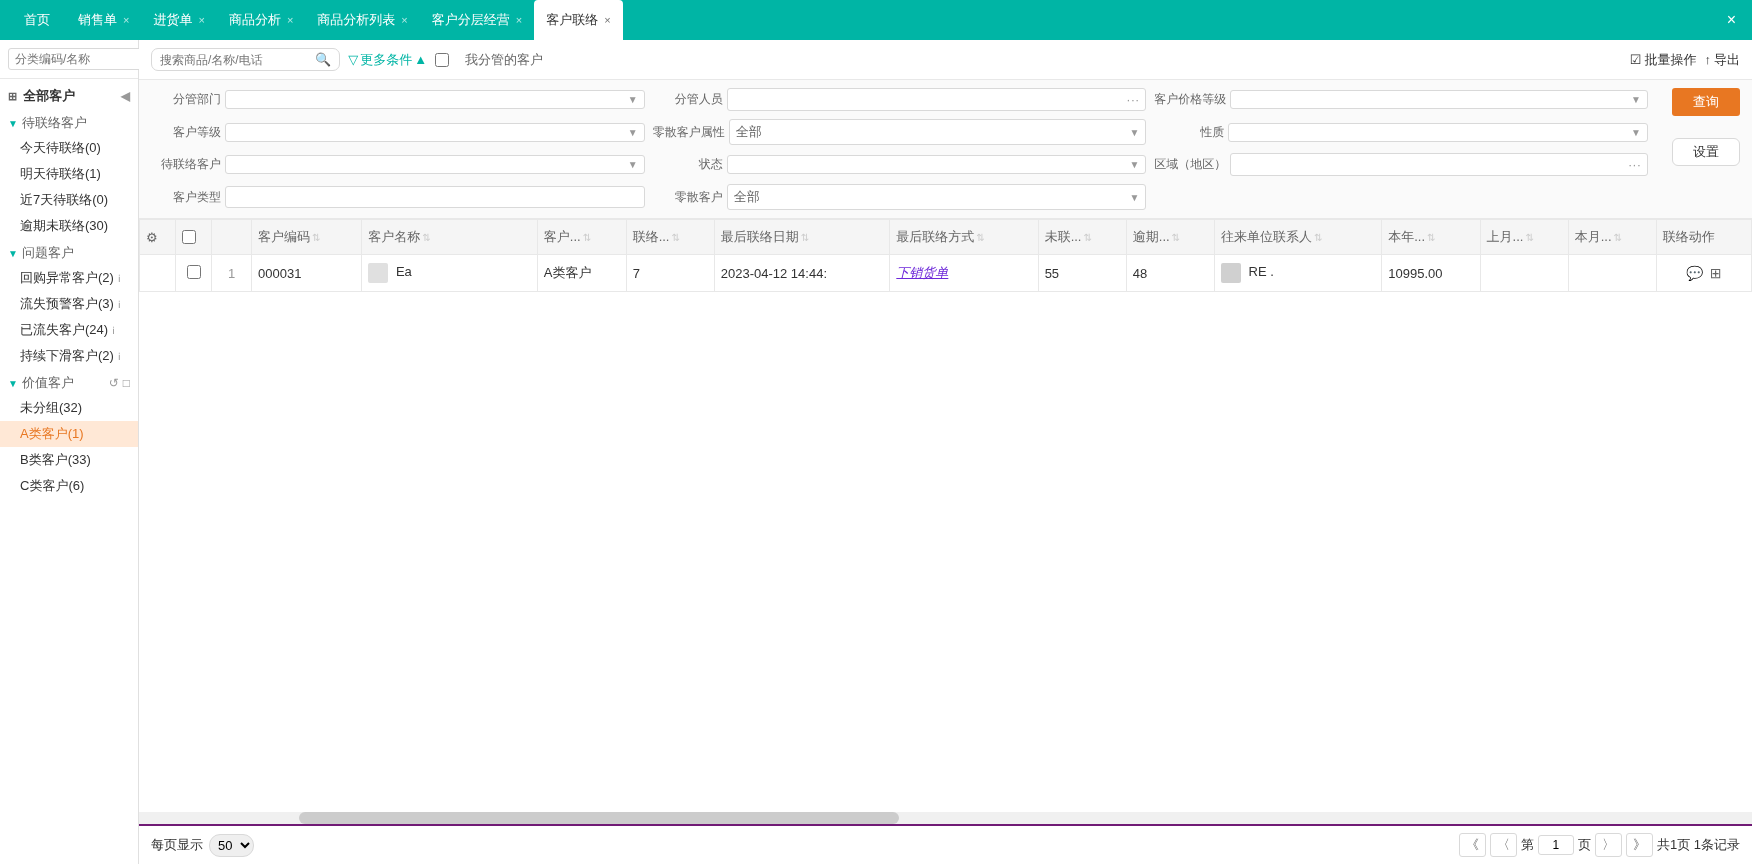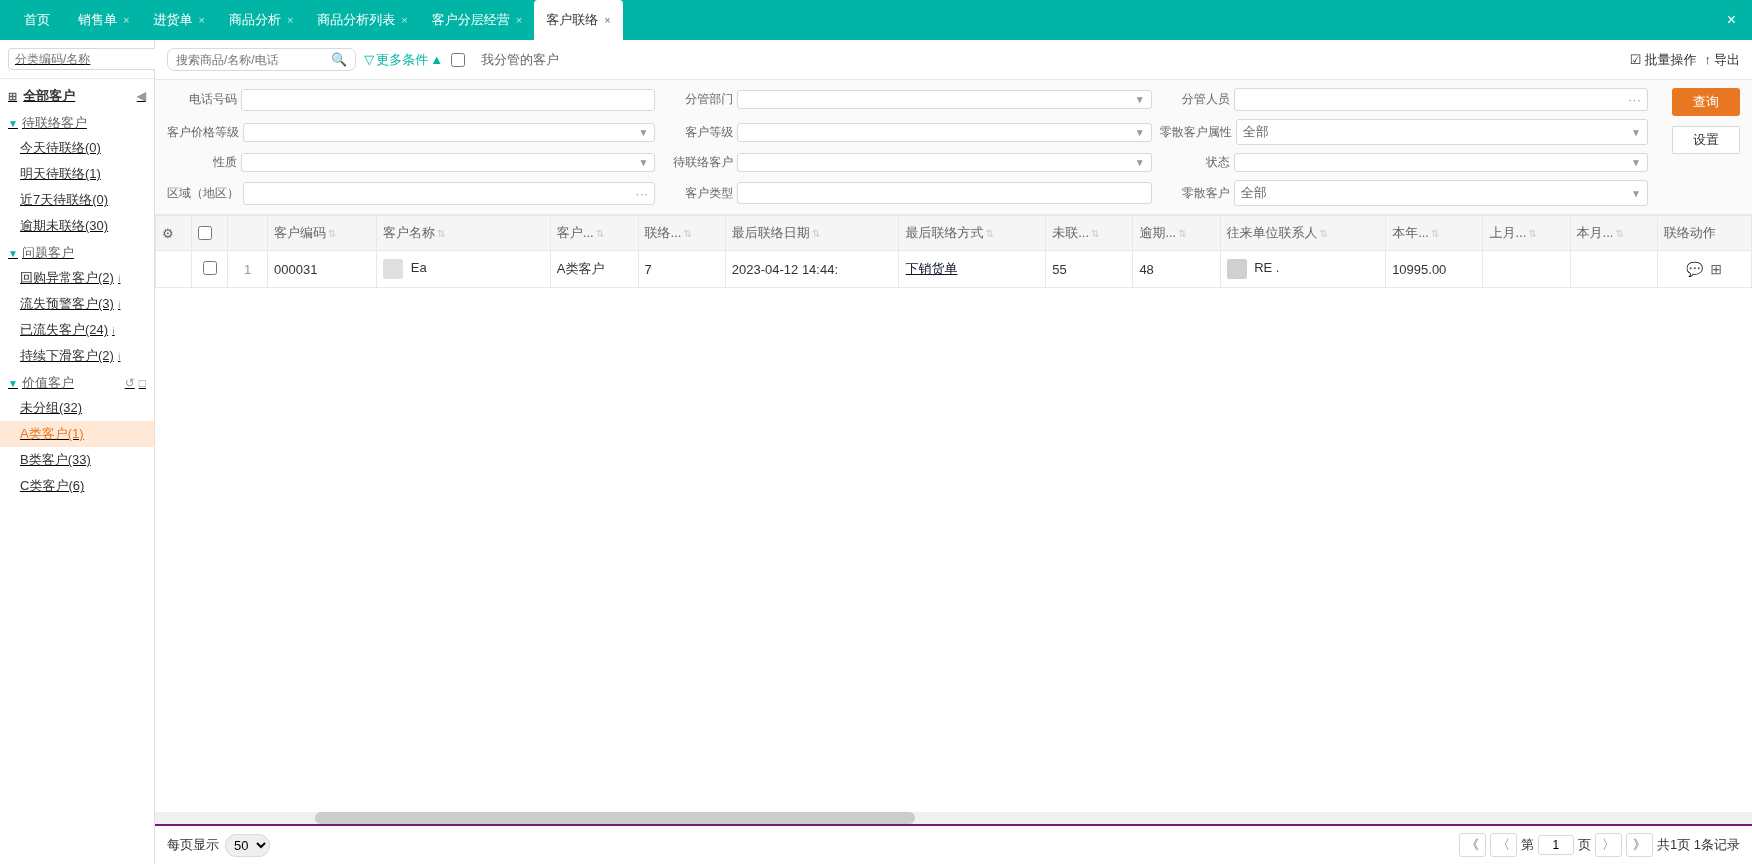--- a/index.html
+++ b/index.html
@@ -21,22 +21,22 @@
       margin-left: 6px; font-size: 11px; opacity: 0.7; cursor: pointer;
     }
     .top-nav .nav-home { padding: 0 16px; font-size: 14px; }
     .top-nav-right { margin-left: auto; color: white; font-size: 16px; cursor: pointer; padding: 0 8px; }
 
     
     .main-layout { display: flex; height: 824px; background: #f0f0f0; }
 
     
     .sidebar {
-      width: 155px; background: white; border-right: 1px solid #e0e0e0;
-      display: flex; flex-direction: column; flex-shrink: 0; text-decoration: underline;
+      width: 139px; background: white; border-right: 1px solid #e0e0e0;
+      display: flex; flex-direction: column; flex-shrink: 0;
     }
     .sidebar-search {
       display: flex; align-items: center; padding: 8px; border-bottom: 1px solid #e8e8e8;
     }
     .sidebar-search input {
       flex: 1; border: 1px solid #d9d9d9; border-radius: 3px; padding: 3px 6px;
       font-size: 12px; color: #999; outline: none;
     }
     .sidebar-search .search-icon { margin-left: 4px; color: #00b5a5; cursor: pointer; }
 
@@ -107,37 +107,37 @@
       flex: 1; display: flex; align-items: center; border: 1px solid #d9d9d9; border-radius: 3px;
       padding: 3px 6px; font-size: 12px; background: white; cursor: pointer;
     }
     .filter-ellipsis .ell-text { flex: 1; color: #666; }
     .filter-ellipsis .ell-dots { color: #999; }
     .btn-query {
       background: #e87722; color: white; border: none; border-radius: 3px;
       padding: 5px 20px; cursor: pointer; font-size: 13px;
     }
     .btn-setting {
-      background: white; color: #333; border: 1px solid #d9d9d9; border-radius: 1px;
+      background: white; color: #333; border: 1px solid #d9d9d9; border-radius: 6px;
       padding: 4px 20px; cursor: pointer; font-size: 13px;
     }
 
     
     .table-container { flex: 1; overflow: auto; }
     table { width: 100%; border-collapse: collapse; font-size: 12px; }
     table thead tr { background: #f5f5f5; }
     table thead th {
       padding: 8px 6px; border: 1px solid #e8e8e8; font-weight: normal;
       color: #666; white-space: nowrap; text-align: left; cursor: pointer;
     }
     table thead th .th-inner { display: flex; align-items: center; gap: 2px; }
     table thead th .sort-icon { color: #ccc; font-size: 10px; }
     table tbody tr { background: white; }
     table tbody td { padding: 8px 6px; border: 1px solid #e8e8e8; color: #333; white-space: nowrap; }
-    table tbody td.link-cell { color: #0f172a; cursor: pointer; text-decoration: underline; }
+    table tbody td.link-cell { color: #6d28d9; cursor: pointer; text-decoration: underline; font-style: italic; }
 
     .row-num { color: #999; text-align: center; }
     .row-actions { display: flex; gap: 6px; justify-content: center; }
     .row-actions span { cursor: pointer; color: #666; font-size: 14px; }
 
     
     .bottom-bar {
       display: flex; align-items: center; justify-content: space-between;
       padding: 8px 12px; border-top: 2px solid #701a75; background: white;
       height: 40px;
@@ -159,21 +159,21 @@
     .h-scrollbar-thumb { height: 12px; background: #ccc; border-radius: 6px; width: 600px; margin-left: 160px; cursor: pointer; }
 
     
     input[type=checkbox] { width: 14px; height: 14px; }
 
     
     .adv-filter-wrapper {
       display: flex; background: #fafafa; border-bottom: 1px solid #e8e8e8;
     }
     .adv-filter-fields { flex: 1; padding: 8px 12px; display: grid; grid-template-columns: repeat(3, 1fr); gap: 8px; }
-    .adv-filter-actions { display: flex; flex-direction: column; gap: 10px; padding: 8px 12px; justify-content: flex-start; }
+    .adv-filter-actions { display: flex; flex-direction: column; gap: 22px; padding: 8px 12px; justify-content: flex-start; }
   </style>
 </head>
 <body>
 
 <div class="top-nav">
   <div class="nav-item nav-home">
     <span>首页</span>
   </div>
   <div class="nav-item">
     <span>销售单</span>
@@ -301,24 +301,20 @@
         <div class="export-btn">
           <span>↑</span>
           <span>导出</span>
         </div>
       </div>
     </div>
 
     <div class="adv-filter-wrapper">
       <div class="adv-filter-fields">
 
-        <div class="filter-row">
-          <span class="filter-label">电话号码</span>
-          <input class="filter-input" type="text" style="">
-        </div>
         <div class="filter-row">
           <span class="filter-label">分管部门</span>
           <div class="filter-select">
             <span class="sel-text"></span>
             <span class="sel-arrow">▼</span>
           </div>
         </div>
         <div class="filter-row">
           <span class="filter-label">分管人员</span>
           <div class="filter-ellipsis">

